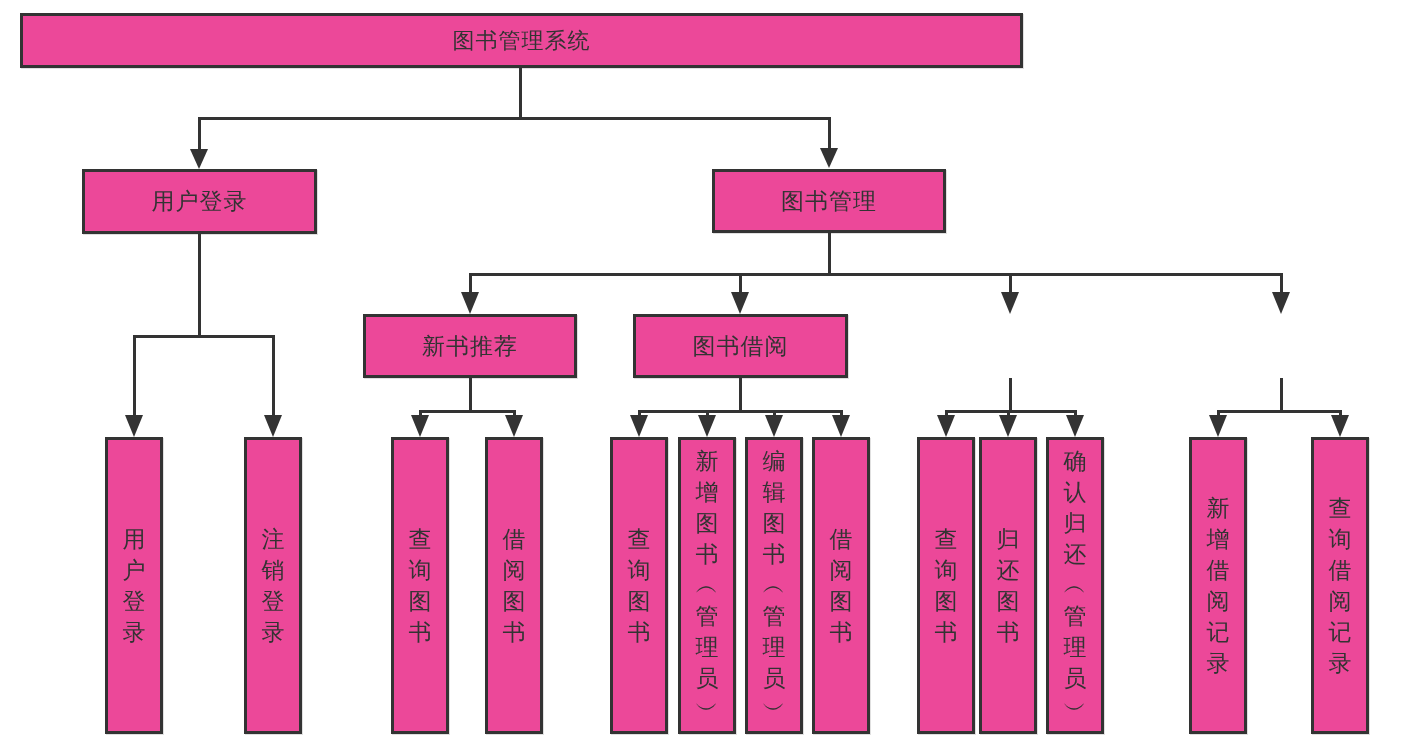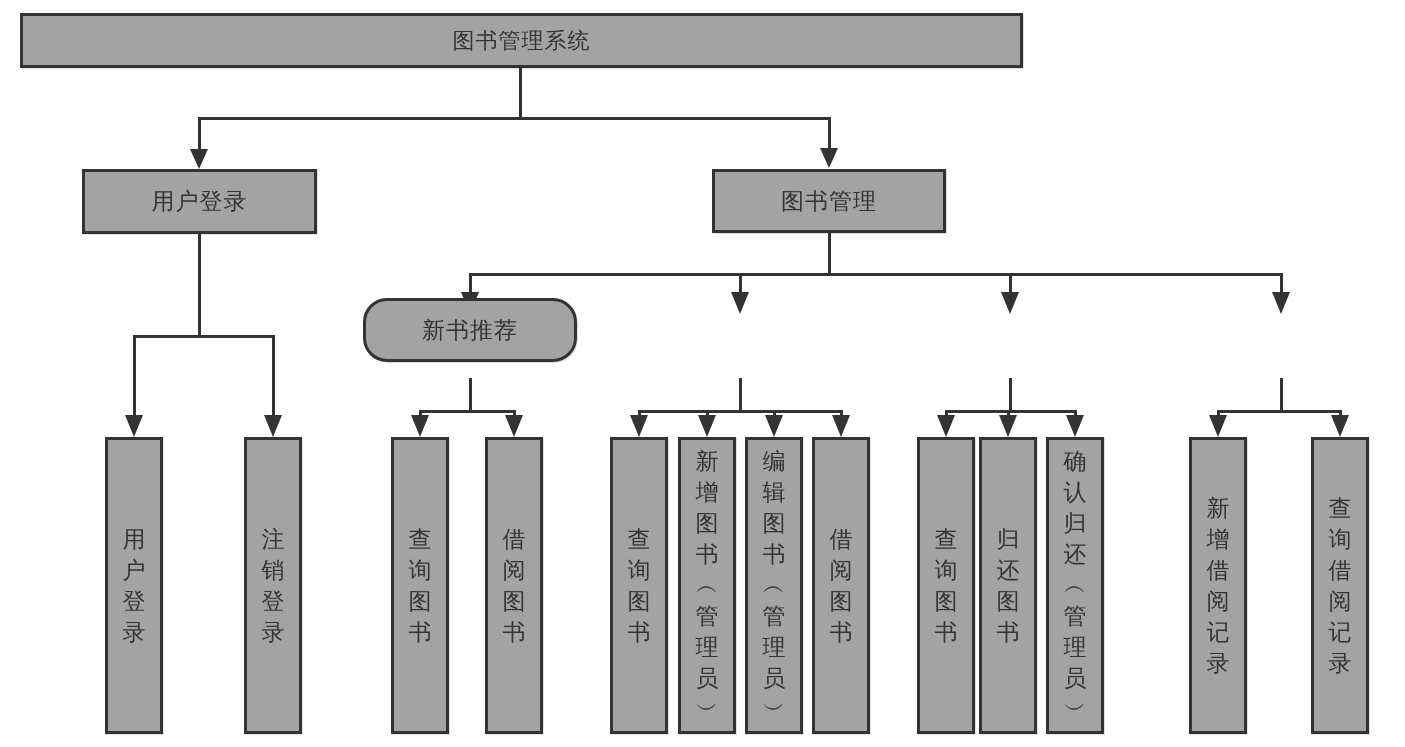--- a/index.html
+++ b/index.html
@@ -9,21 +9,21 @@
     height: 747px;
     background: #ffffff;
     font-family: "Liberation Sans", "DejaVu Sans", sans-serif;
     color: #333333;
     overflow: hidden;
   }
   .box {
     position: absolute;
     box-sizing: border-box;
     border: 3px solid #333333;
-    background: #a3a3a3;
+    background: #ec4899;
     box-shadow: 1px 1px 0 rgba(0,0,0,0.12);
   }
   .hnode {
     display: flex;
     align-items: center;
     justify-content: center;
     font-size: 23px;
     letter-spacing: 1px;
     color: #333333;
   }
@@ -96,22 +96,25 @@
   <div class="hline" style="left:469px; top:273px; width:814px;"></div>
   <div class="vline" style="left:469px; top:273px; height:22px;"></div>
   <div class="arrow-down" style="left:461px; top:292px;"></div>
   <div class="vline" style="left:739px; top:273px; height:22px;"></div>
   <div class="arrow-down" style="left:731px; top:292px;"></div>
   <div class="vline" style="left:1009px; top:273px; height:22px;"></div>
   <div class="arrow-down" style="left:1001px; top:292px;"></div>
   <div class="vline" style="left:1280px; top:273px; height:22px;"></div>
   <div class="arrow-down" style="left:1272px; top:292px;"></div>
 
-  <div class="box hnode" style="left:363px; top:298px; width:214px; height:64px;border-radius:24px;">
+  <div class="box hnode" style="left:363px; top:314px; width:214px; height:64px;">
     <span>新书推荐</span>
+  </div>
+  <div class="box hnode" style="left:633px; top:314px; width:215px; height:64px;">
+    <span>图书借阅</span>
   </div>
 
   <div class="vline" style="left:469px; top:378px; height:33px;"></div>
   <div class="hline" style="left:419px; top:410px; width:97px;"></div>
   <div class="vline" style="left:419px; top:410px; height:9px;"></div>
   <div class="arrow-down" style="left:411px; top:415px;"></div>
   <div class="vline" style="left:513px; top:410px; height:9px;"></div>
   <div class="arrow-down" style="left:505px; top:415px;"></div>
 
   <div class="vline" style="left:739px; top:378px; height:33px;"></div>

